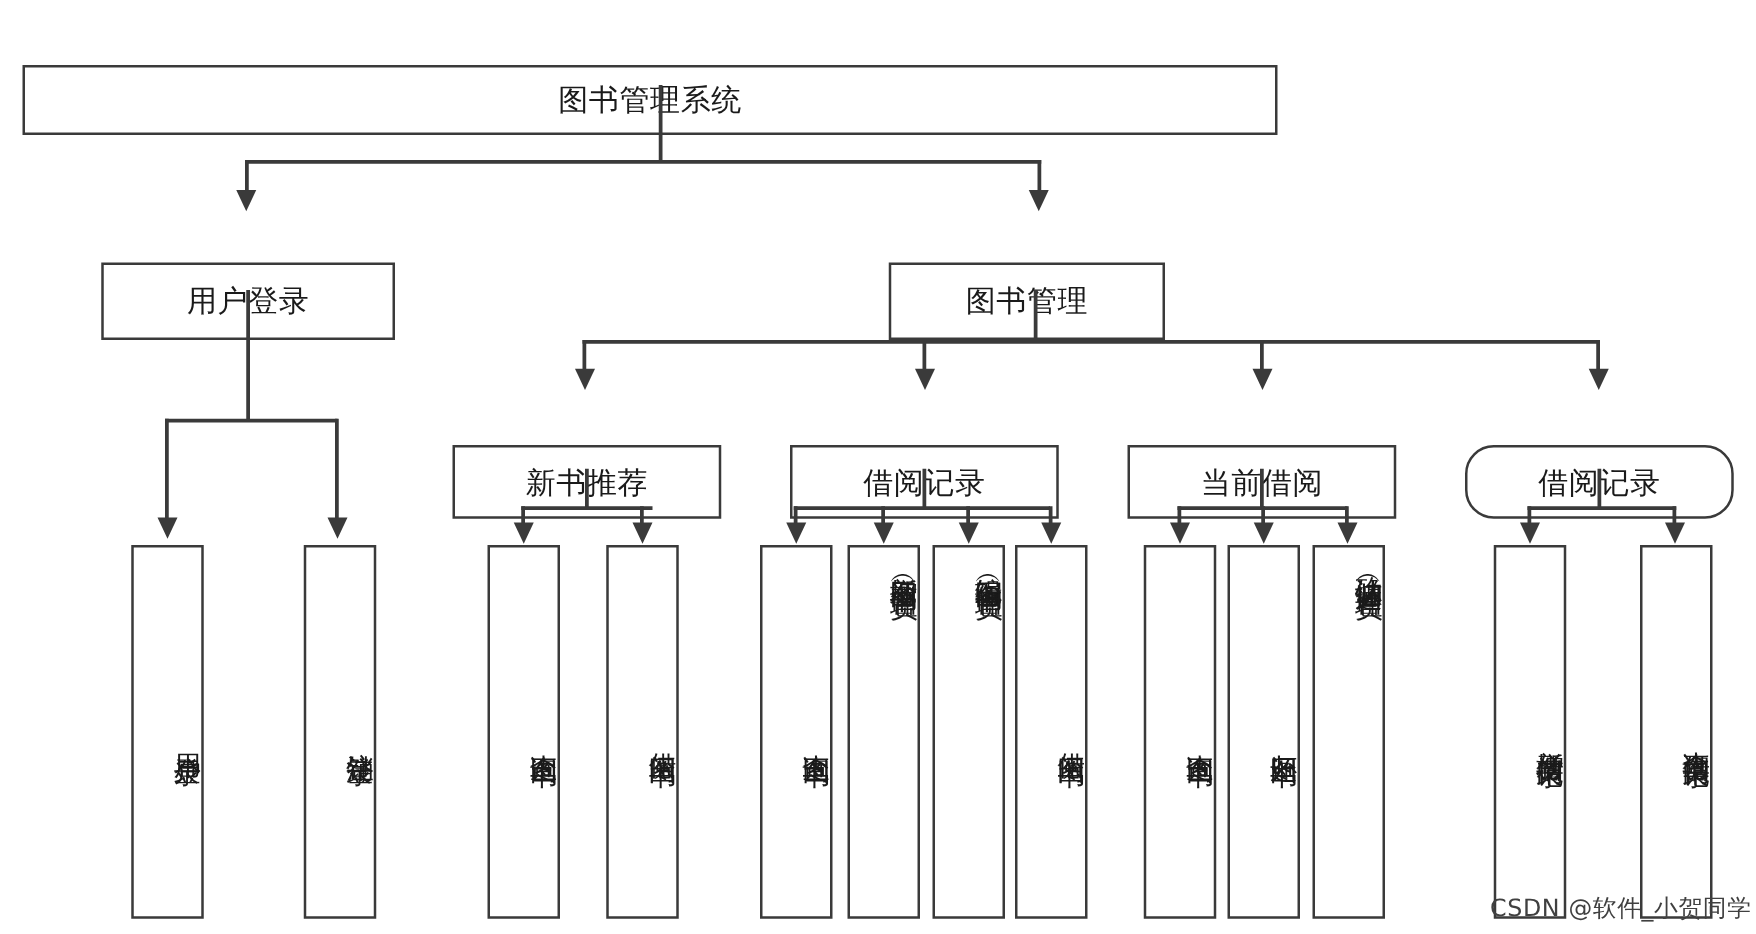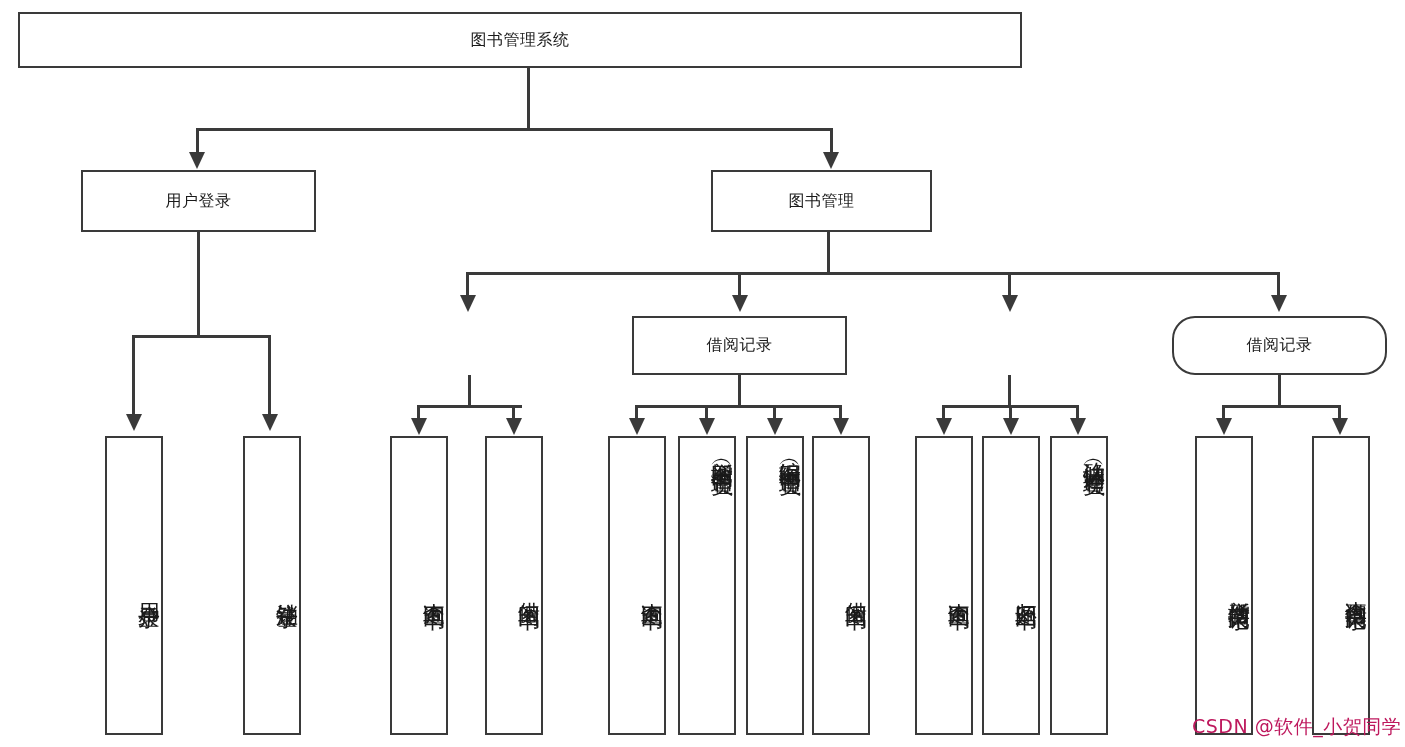--- a/index.html
+++ b/index.html
@@ -21,22 +21,23 @@
     position: absolute;
     box-sizing: border-box;
     background: #ffffff;
     border: 2px solid #3a3a3a;
     display: flex;
     align-items: center;
     justify-content: center;
     color: #1a1a1a;
   }
   .node.horiz {
-    font-size: 16px;
+    font-size: 24px;
     letter-spacing: 0.5px;
+    margin-top: 40px;
   }
   .node.vert {
     writing-mode: vertical-rl;
     text-orientation: upright;
     font-size: 22px;
     line-height: 1.05;
     letter-spacing: 2px;
     align-items: flex-start;
     justify-content: center;
     padding-top: 6px;
@@ -53,21 +54,21 @@
   .arrow {
     position: absolute;
     width: 0;
     height: 0;
     border-left: 8px solid transparent;
     border-right: 8px solid transparent;
     border-top: 17px solid #3a3a3a;
   }
   #watermark {
     position: absolute;
-    color: #be185d;
+    color: #404040;
     font-size: 19px;
     white-space: nowrap;
     letter-spacing: 0.5px;
   }
 </style>
 </head>
 <body>
 
 <div id="canvas">
 
@@ -103,22 +104,28 @@
 
   <div class="edge v" style="left:466px; top:272px; width:3px; height:25px;"></div>
   <div class="arrow" style="left:460px; top:295px;"></div>
   <div class="edge v" style="left:738px; top:272px; width:3px; height:25px;"></div>
   <div class="arrow" style="left:732px; top:295px;"></div>
   <div class="edge v" style="left:1008px; top:272px; width:3px; height:25px;"></div>
   <div class="arrow" style="left:1002px; top:295px;"></div>
   <div class="edge v" style="left:1277px; top:272px; width:3px; height:25px;"></div>
   <div class="arrow" style="left:1271px; top:295px;"></div>
 
+  <div class="node horiz" style="left:362px; top:316px; width:215px; height:59px;">
+    <span>新书推荐</span>
+  </div>
   <div class="node horiz" style="left:632px; top:316px; width:215px; height:59px;">
     <span>借阅记录</span>
+  </div>
+  <div class="node horiz" style="left:902px; top:316px; width:215px; height:59px;">
+    <span>当前借阅</span>
   </div>
   <div class="node horiz" style="left:1172px; top:316px; width:215px; height:59px;border-radius:23px;">
     <span>借阅记录</span>
   </div>
 
   <div class="edge v" style="left:468px; top:375px; width:3px; height:32px;"></div>
   <div class="edge h" style="left:417px; top:405px; width:105px; height:3px;"></div>
   <div class="edge v" style="left:417px; top:405px; width:3px; height:14px;"></div>
   <div class="arrow" style="left:411px; top:418px;"></div>
   <div class="edge v" style="left:512px; top:405px; width:3px; height:14px;"></div>

